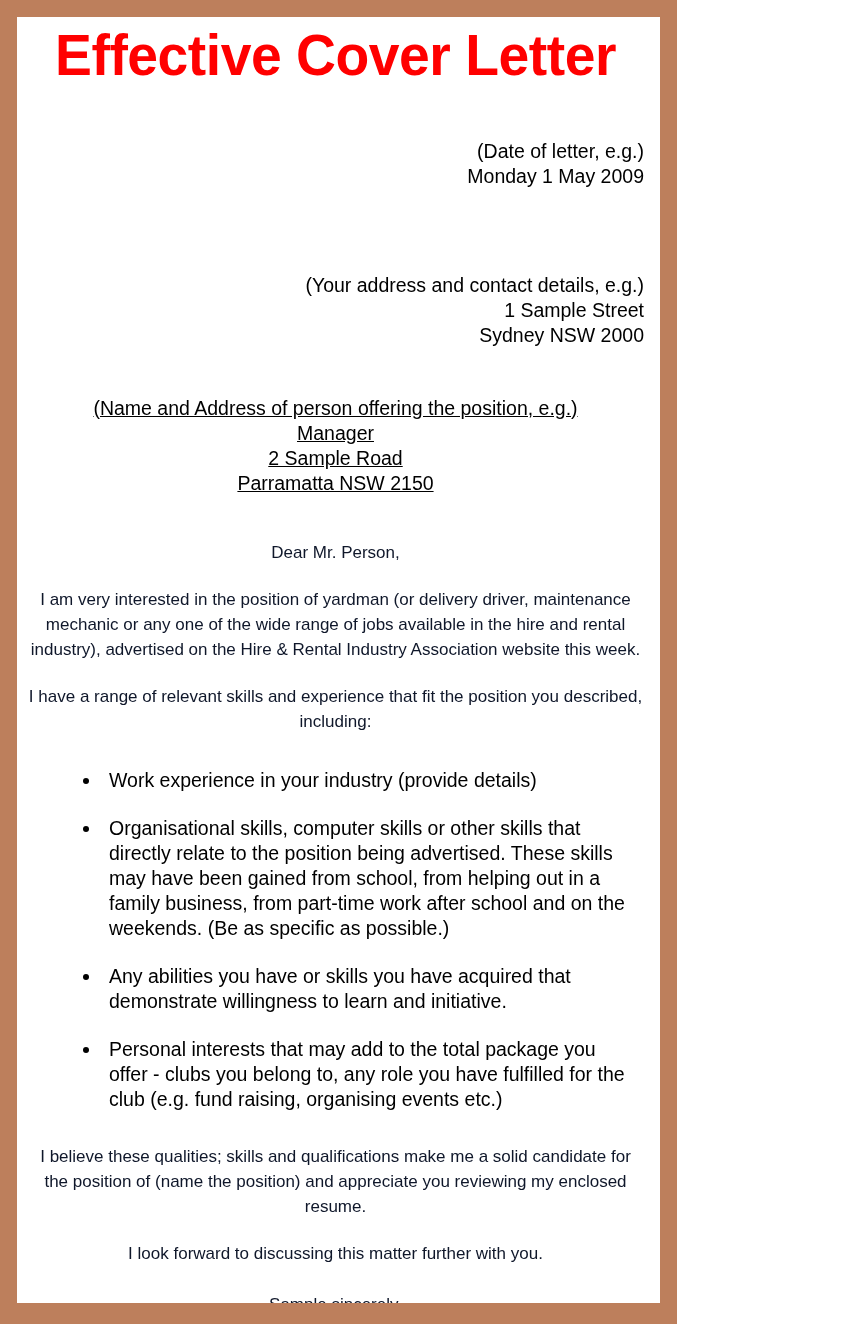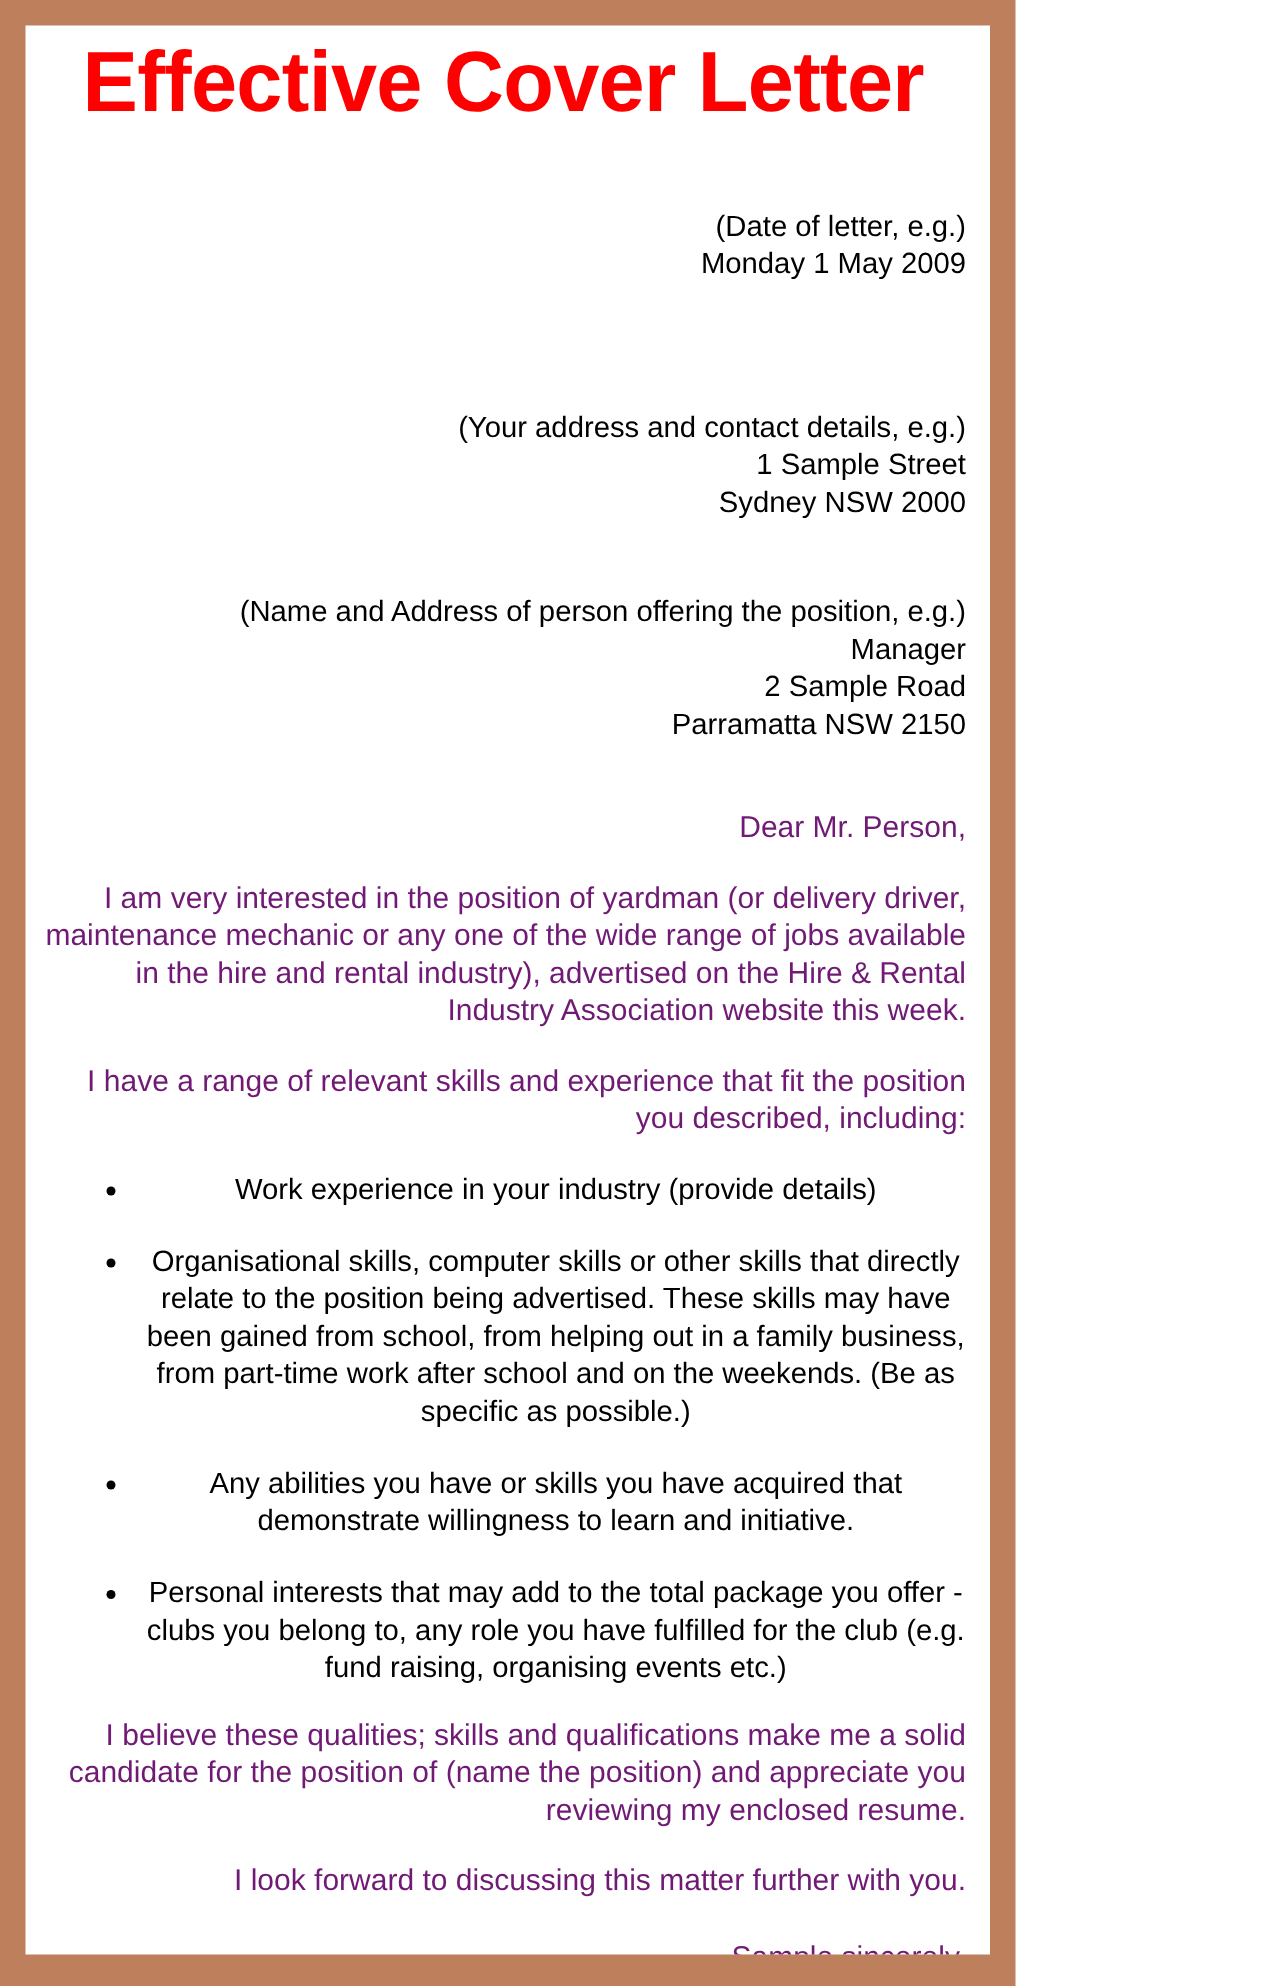--- a/index.html
+++ b/index.html
@@ -50,49 +50,49 @@
     line-height: 25px;
     color: #000000;
   }
 
   .right-block {
     text-align: right;
     margin-top: 40px;
   }
 
   .left-block {
-    text-align: right;
+    text-align: center;
+    text-decoration: underline;
   }
 
   .line {
     display: block;
     white-space: pre;
   }
 
   .para {
-    font-size: 20px;
+    font-size: 17px;
     line-height: 25px;
-    color: #701a75;
-    text-align: right;
+    color: #0f172a;
+    text-align: center;
     white-space: normal;
   }
 
   .spacer-10 { height: 10px; }
   .spacer-20 { height: 20px; }
   .spacer-22 { height: 22px; }
   .spacer-26 { height: 26px; }
   .spacer-34 { height: 34px; }
   .spacer-44 { height: 44px; }
   .spacer-48 { height: 48px; }
 
   .bullet-list {
     list-style: none;
-    margin: 0;
+    margin: 12px;
     padding: 0;
-    text-align: center;
   }
 
   .bullet-item {
     position: relative;
     padding-left: 70px;
     margin: 0 0 23px 0;
     font-size: 19.5px;
     line-height: 25px;
     color: #000000;
   }

